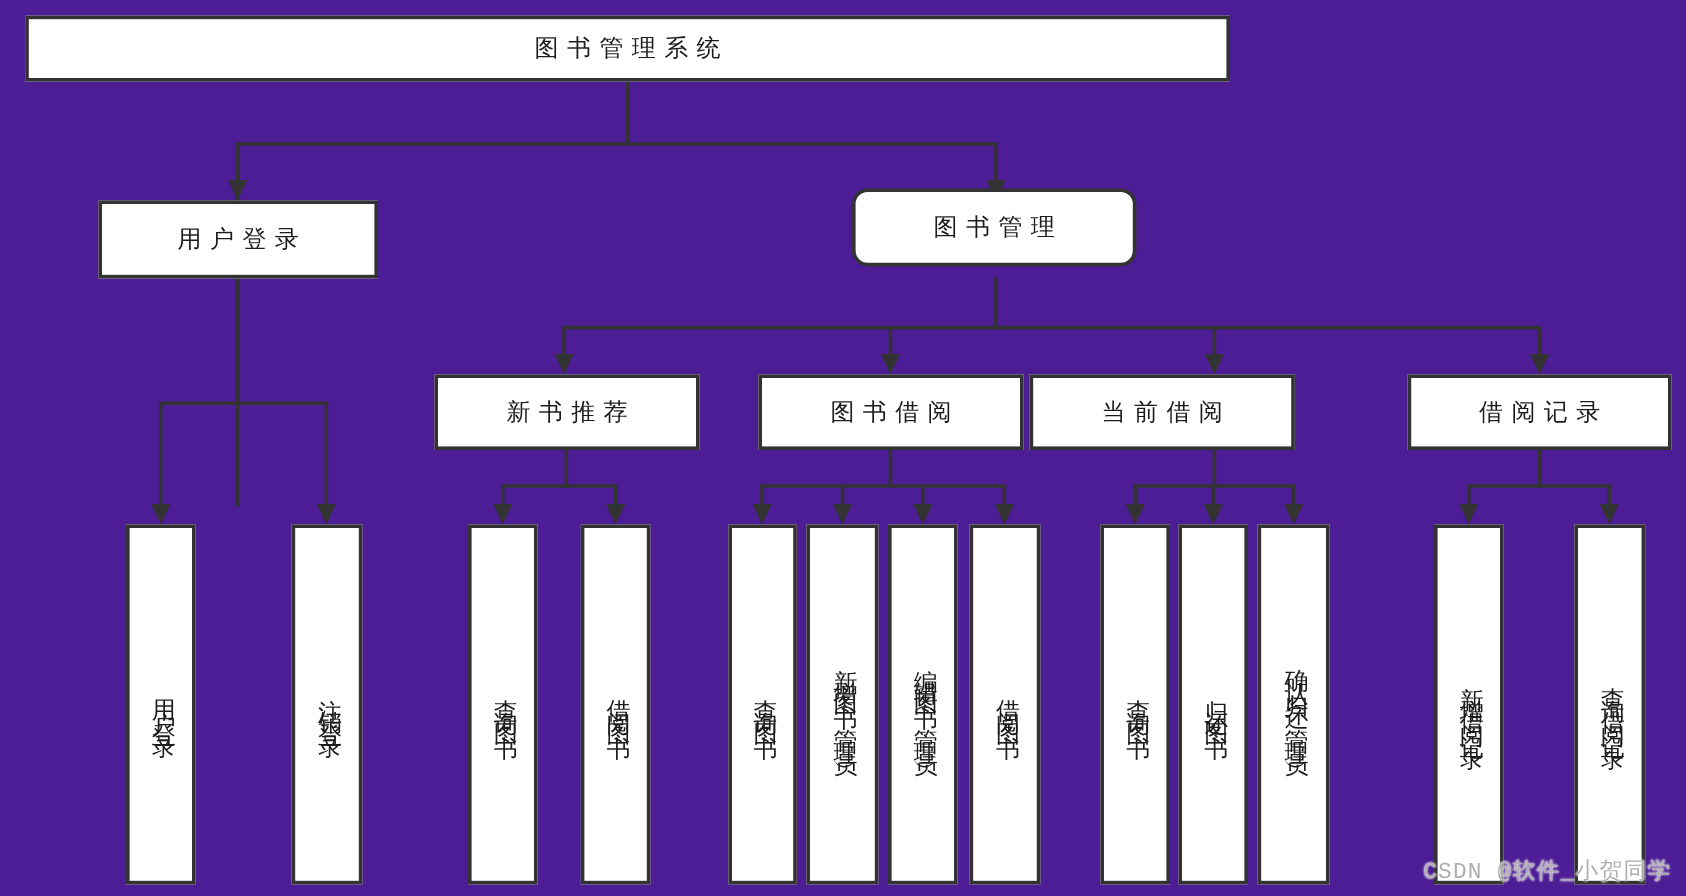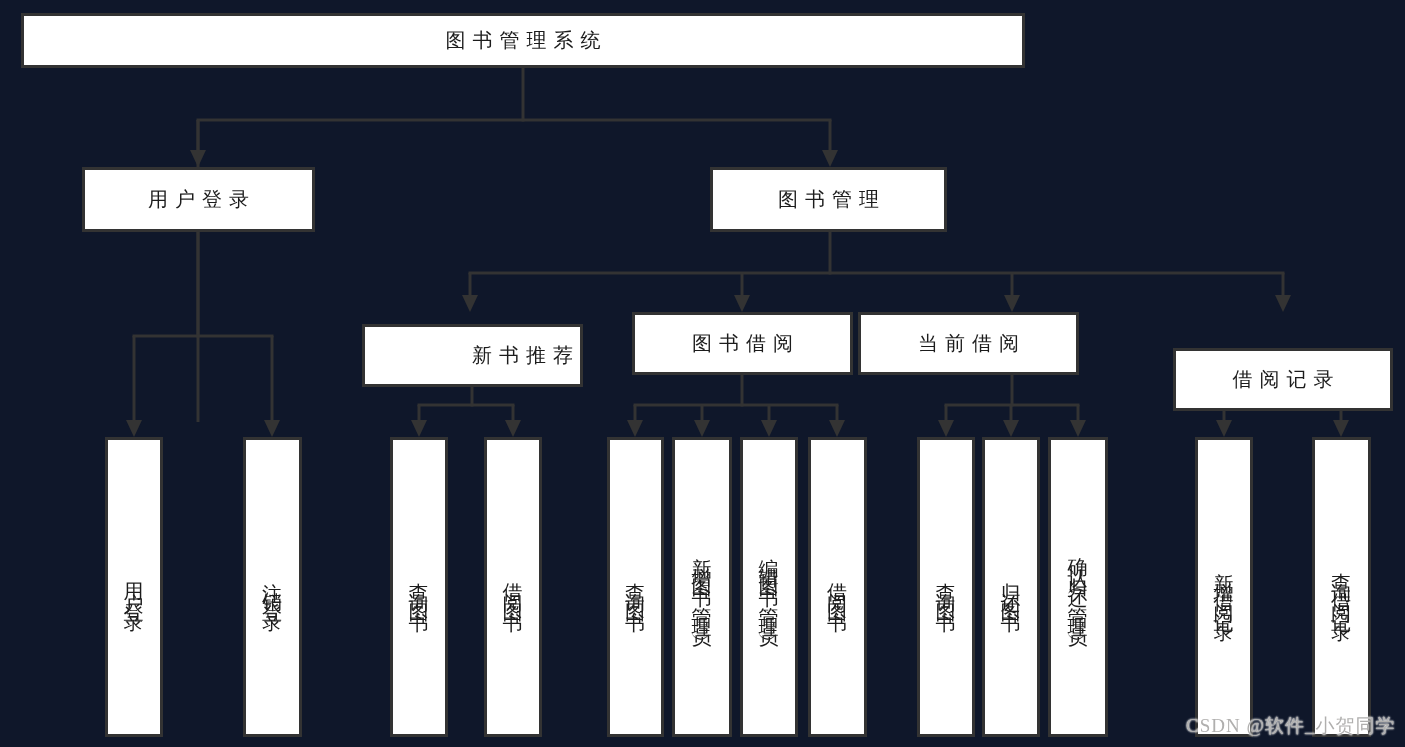--- a/index.html
+++ b/index.html
@@ -1,18 +1,18 @@
 <!DOCTYPE html>
 <html><head>
 <meta charset="utf-8">
 <style>
   html,body{margin:0;padding:0;background:#fff;}
   .stage{
-    position:relative;width:1405px;height:747px;background:#0f172a;
-    font-family:Liberation Serif, serif;overflow:hidden;
+    position:relative;width:1405px;height:747px;background:#4c1d95;
+    font-family:Liberation Mono, monospace;overflow:hidden;
   }
   .box{
     position:absolute;box-sizing:border-box;border:3px solid #333333;
     background:#ffffff;display:flex;align-items:center;justify-content:center;
     color:#1c1c1c;z-index:2;
   }
   .hlabel{font-size:20px;letter-spacing:7px;text-indent:7px;white-space:nowrap;}
   .vlabel{
     writing-mode:vertical-lr;text-orientation:mixed;
     font-size:20px;letter-spacing:10px;line-height:1;white-space:nowrap;
@@ -96,34 +96,34 @@
     </g>
   </svg>
 
   <div class="box" style="left:21px;top:13px;width:1004px;height:55px;">
     <span class="hlabel">图书管理系统</span>
   </div>
 
   <div class="box" style="left:82px;top:167px;width:233px;height:65px;">
     <span class="hlabel">用户登录</span>
   </div>
-  <div class="box" style="left:710px;top:167px;width:237px;height:65px;">
+  <div class="box" style="left:710px;top:157px;width:237px;height:65px;border-radius:13px;">
     <span class="hlabel">图书管理</span>
   </div>
 
-  <div class="box" style="left:362px;top:324px;width:221px;height:63px;justify-content:flex-end;">
+  <div class="box" style="left:362px;top:312px;width:221px;height:63px;">
     <span class="hlabel">新书推荐</span>
   </div>
   <div class="box" style="left:632px;top:312px;width:221px;height:63px;">
     <span class="hlabel">图书借阅</span>
   </div>
   <div class="box" style="left:858px;top:312px;width:221px;height:63px;">
     <span class="hlabel">当前借阅</span>
   </div>
-  <div class="box" style="left:1173px;top:312px;width:220px;height:63px;margin-top:36px;">
+  <div class="box" style="left:1173px;top:312px;width:220px;height:63px;">
     <span class="hlabel">借阅记录</span>
   </div>
 
   <div class="box" style="left:105px;top:437px;width:58px;height:300px;">
     <span class="vlabel">用户登录</span>
   </div>
   <div class="box" style="left:243px;top:437px;width:59px;height:300px;">
     <span class="vlabel">注销登录</span>
   </div>
 

